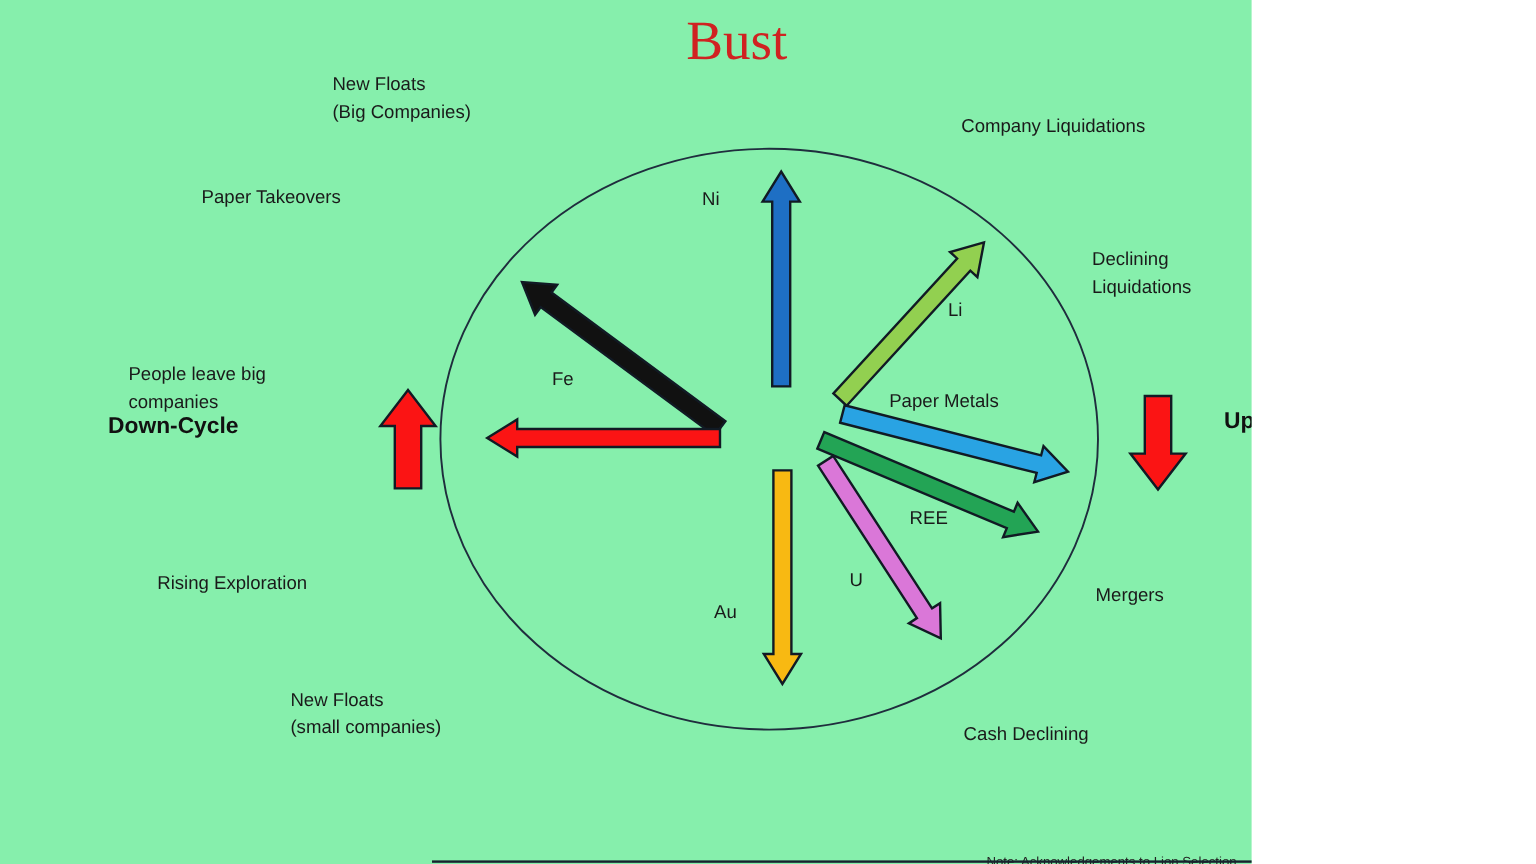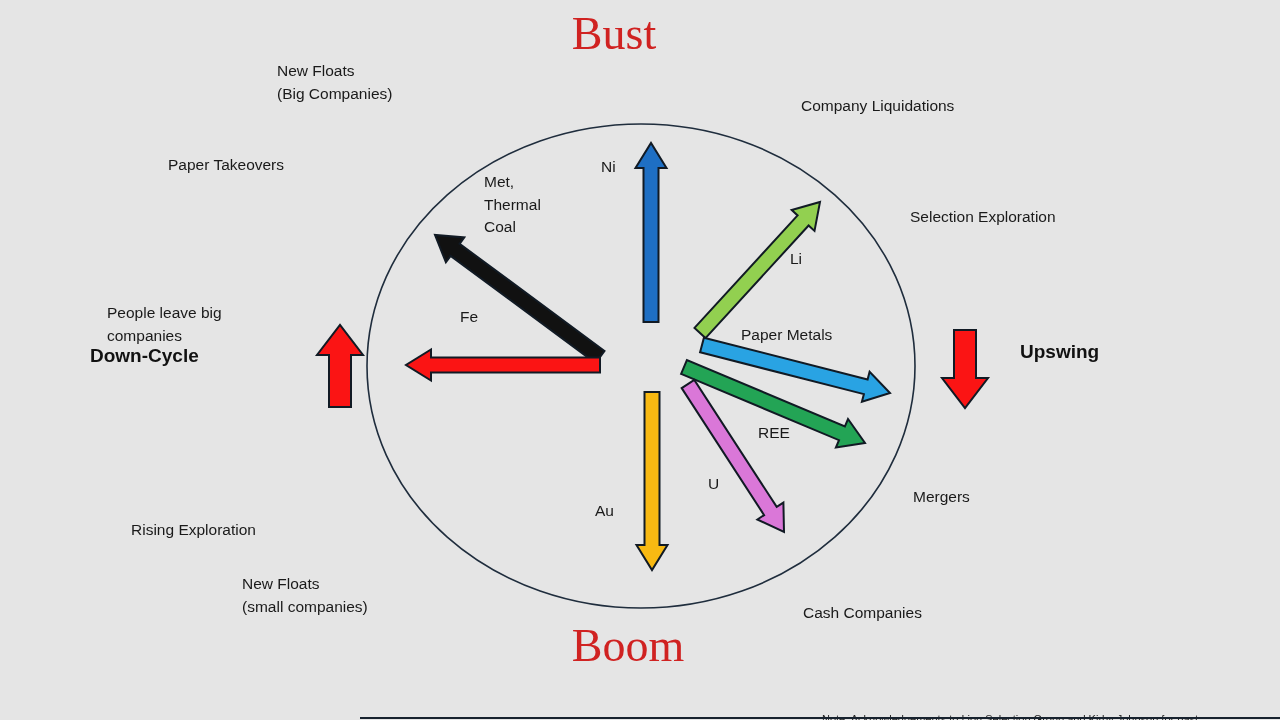--- a/index.html
+++ b/index.html
@@ -1,47 +1,47 @@
 <!DOCTYPE html>
 <html><head>
 <meta charset="utf-8">
 <style>
   html,body{margin:0;padding:0;background:#ffffff;}
   #stage{
-    position:relative;width:1280px;height:720px;background:#e5e5e5;overflow:hidden;
+    position:relative;width:1043px;height:720px;background:#86efac;overflow:hidden;
     font-family:"Liberation Sans",sans-serif;color:#1a1a1a;
   }
   #diagram-svg{position:absolute;left:0;top:0;width:1280px;height:720px;}
   .label{position:absolute;font-size:15.5px;line-height:23px;white-space:pre-line;color:#1a1a1a;}
   .phase-title{
     position:absolute;font-family:"Liberation Serif","DejaVu Serif",serif;
     font-size:46px;line-height:48px;color:#d02221;transform:translateX(-50%);white-space:nowrap;
   }
   .side-label{position:absolute;font-size:19px;font-weight:bold;white-space:nowrap;color:#111;}
   .note-text{position:absolute;font-size:11px;line-height:15px;white-space:pre-line;color:#222;}
   .inner{font-size:15.5px;line-height:22.5px;}
 
   
   .lbl-bust{left:614px;top:10px;}
   .lbl-boom{left:628px;top:622px;}
   .lbl-new-floats-big{left:277px;top:59px;}
   .lbl-paper-takeovers{left:168px;top:153px;}
   .lbl-people-leave{left:107px;top:261px;margin-top:40px;}
   .lbl-down-cycle{left:90px;top:345px;}
-  .lbl-rising-exploration{left:131px;top:475px;margin-top:43px;}
+  .lbl-rising-exploration{left:131px;top:475px;}
   .lbl-new-floats-small{left:242px;top:572px;}
   .lbl-company-liquidations{left:801px;top:94px;}
   .lbl-declining-exploration{left:910px;top:205px;}
   .lbl-upswing{left:1020px;top:341px;}
   .lbl-mergers{left:913px;top:485px;}
   .lbl-cash-takeovers{left:803px;top:601px;}
   .lbl-note{left:822px;top:712px;}
 
   
-  .lbl-ni{left:585px;top:156px;margin-left:16px;}
+  .lbl-ni{left:585px;top:156px;}
   .lbl-met-coal{left:484px;top:171px;}
   .lbl-fe{left:460px;top:306px;}
   .lbl-li{left:790px;top:248px;}
   .lbl-base-metals{left:741px;top:324px;}
   .lbl-ree{left:758px;top:422px;}
   .lbl-u{left:708px;top:473px;}
   .lbl-au{left:595px;top:500px;}
 
   .bottom-rule{position:absolute;left:360px;top:717px;width:920px;height:2px;background:#17222e;}
 </style>
@@ -58,43 +58,39 @@
       <polygon points="600.0,357.5 431.0,357.5 431.0,349.5 406.0,365.0 431.0,380.5 431.0,372.5 600.0,372.5" fill="#fb1414" stroke="#111a24" stroke-width="2" stroke-linejoin="miter"></polygon>
       <polygon points="700.1,352.3 863.9,394.1 861.9,401.8 890.0,393.0 869.6,371.8 867.6,379.5 703.9,337.7" fill="#29a3e3" stroke="#111a24" stroke-width="2" stroke-linejoin="miter"></polygon>
       <polygon points="681.1,373.9 839.0,440.2 835.9,447.6 865.0,443.0 848.0,419.0 844.9,426.4 686.9,360.1" fill="#23a455" stroke="#111a24" stroke-width="2" stroke-linejoin="miter"></polygon>
       <polygon points="681.7,388.1 764.1,515.1 757.4,519.5 784.0,532.0 783.4,502.6 776.7,506.9 694.3,379.9" fill="#da77d8" stroke="#111a24" stroke-width="2" stroke-linejoin="miter"></polygon>
       <polygon points="644.5,392.0 644.5,545.0 636.5,545.0 652.0,570.0 667.5,545.0 659.5,545.0 659.5,392.0" fill="#f8b912" stroke="#111a24" stroke-width="2" stroke-linejoin="miter"></polygon>
       <polygon points="351.0,407.0 351.0,355.0 363.0,355.0 340.0,325.0 317.0,355.0 329.0,355.0 329.0,407.0" fill="#fb1414" stroke="#111a24" stroke-width="2" stroke-linejoin="miter"></polygon>
       <polygon points="954.0,330.0 954.0,378.0 942.0,378.0 965.0,408.0 988.0,378.0 976.0,378.0 976.0,330.0" fill="#fb1414" stroke="#111a24" stroke-width="2" stroke-linejoin="miter"></polygon>
     </svg>
 
   <div class="phase-title lbl-bust">Bust</div>
-  <div class="phase-title lbl-boom">Boom</div>
 
   <div class="side-label lbl-down-cycle">Down-Cycle</div>
   <div class="side-label lbl-upswing">Upswing</div>
 
   <div class="label lbl-new-floats-big">New Floats
 (Big Companies)</div>
   <div class="label lbl-paper-takeovers">Paper Takeovers</div>
   <div class="label lbl-people-leave">People leave big
 companies</div>
   <div class="label lbl-rising-exploration">Rising Exploration</div>
   <div class="label lbl-new-floats-small">New Floats
 (small companies)</div>
   <div class="label lbl-company-liquidations">Company Liquidations</div>
-  <div class="label lbl-declining-exploration">Selection Exploration</div>
+  <div class="label lbl-declining-exploration">Declining Liquidations</div>
   <div class="label lbl-mergers">Mergers</div>
-  <div class="label lbl-cash-takeovers">Cash Companies</div>
+  <div class="label lbl-cash-takeovers">Cash Declining</div>
 
   <div class="label inner lbl-ni">Ni</div>
   <div class="label inner lbl-li">Li</div>
-  <div class="label inner lbl-met-coal">Met,
-Thermal
-Coal</div>
   <div class="label inner lbl-fe">Fe</div>
   <div class="label inner lbl-base-metals">Paper Metals</div>
   <div class="label inner lbl-ree">REE</div>
   <div class="label inner lbl-u">U</div>
   <div class="label inner lbl-au">Au</div>
 
   <div class="note-text lbl-note">Note: Acknowledgements to Lion Selection Group and Kirby Johnson for past
 input to this approach</div>
 
   <div class="bottom-rule"></div>

